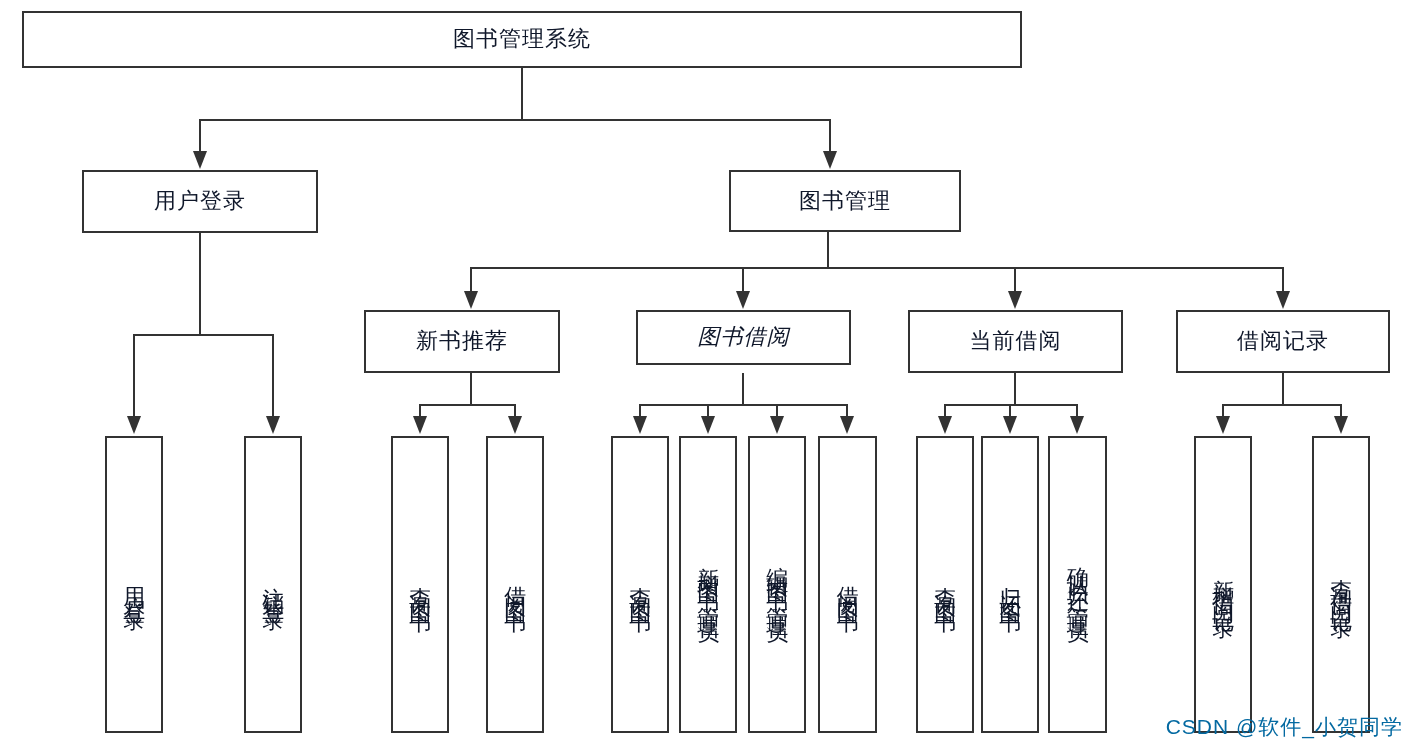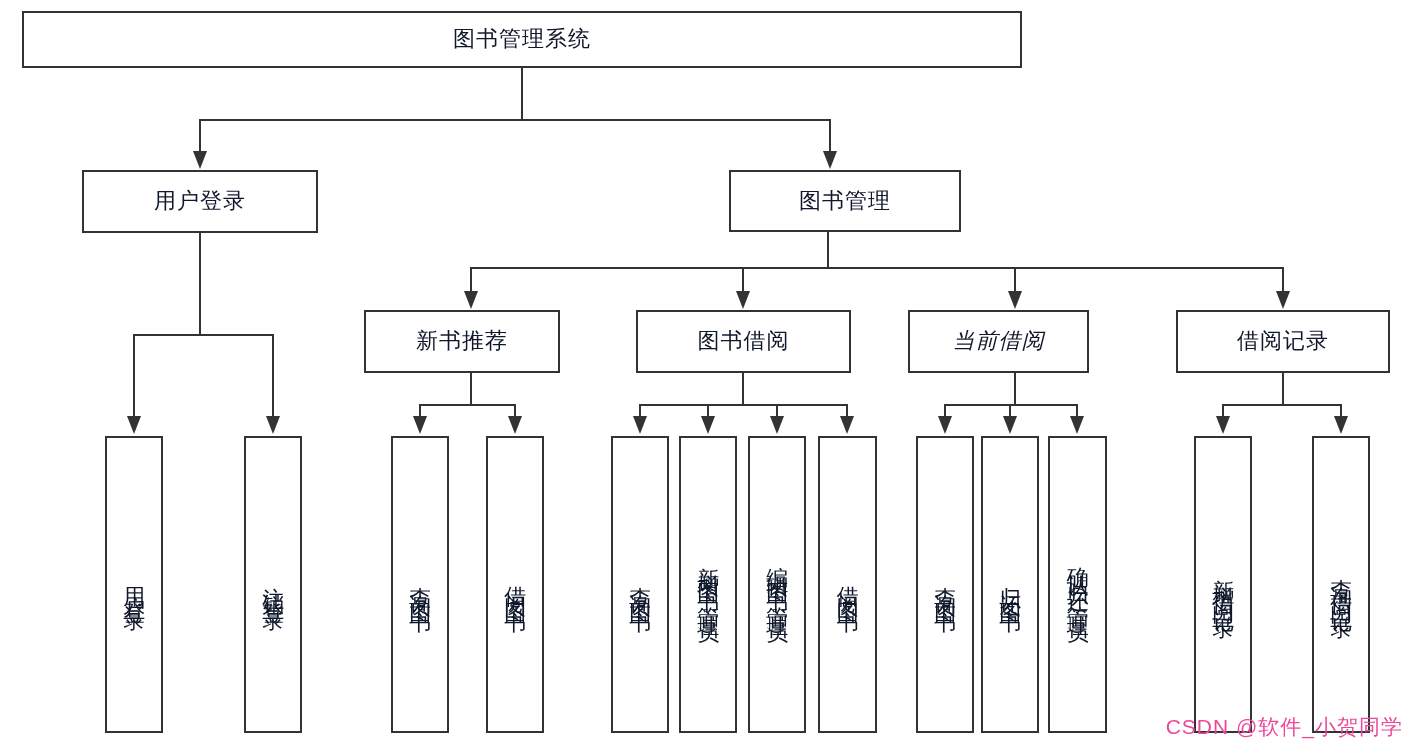--- a/index.html
+++ b/index.html
@@ -29,21 +29,21 @@
     writing-mode:vertical-rl;
     text-orientation:mixed;
     letter-spacing:8px;
     font-size:22px;
   }
   #watermark{
     position:absolute;
     right:2px;
     bottom:6px;
     font-size:21px;
-    color:#ec4899;
+    color:#0369a1;
     letter-spacing:1px;
     white-space:nowrap;
   }
 </style>
 </head>
 <body>
 
 <div id="canvas">
 
   <svg id="connectors" width="1405" height="747" viewBox="0 0 1405 747">
@@ -98,22 +98,22 @@
       <polygon points="1334,416 1348,416 1341,434"></polygon>
     </g>
   </svg>
 
   <div class="box" style="left:22px;top:11px;width:1000px;height:57px;">图书管理系统</div>
 
   <div class="box" style="left:82px;top:170px;width:236px;height:63px;">用户登录</div>
   <div class="box" style="left:713px;top:170px;width:232px;height:62px;margin-left:16px;">图书管理</div>
 
   <div class="box" style="left:364px;top:310px;width:196px;height:63px;">新书推荐</div>
-  <div class="box" style="left:636px;top:310px;width:215px;height:63px;">图书借阅</div>
-  <div class="box" style="left:908px;top:310px;width:181px;height:63px;font-style:italic;">当前借阅</div>
+  <div class="box" style="left:636px;top:310px;width:215px;height:55px;font-style:italic;">图书借阅</div>
+  <div class="box" style="left:908px;top:310px;width:215px;height:63px;">当前借阅</div>
   <div class="box" style="left:1176px;top:310px;width:214px;height:63px;">借阅记录</div>
 
   <div class="box vbox" style="left:105px;top:436px;width:58px;height:297px;">用户登录</div>
   <div class="box vbox" style="left:244px;top:436px;width:58px;height:297px;">注销登录</div>
 
   <div class="box vbox" style="left:391px;top:436px;width:58px;height:297px;">查询图书</div>
   <div class="box vbox" style="left:486px;top:436px;width:58px;height:297px;">借阅图书</div>
 
   <div class="box vbox" style="left:611px;top:436px;width:58px;height:297px;">查询图书</div>
   <div class="box vbox" style="left:679px;top:436px;width:58px;height:297px;">新增图书（管理员）</div>

